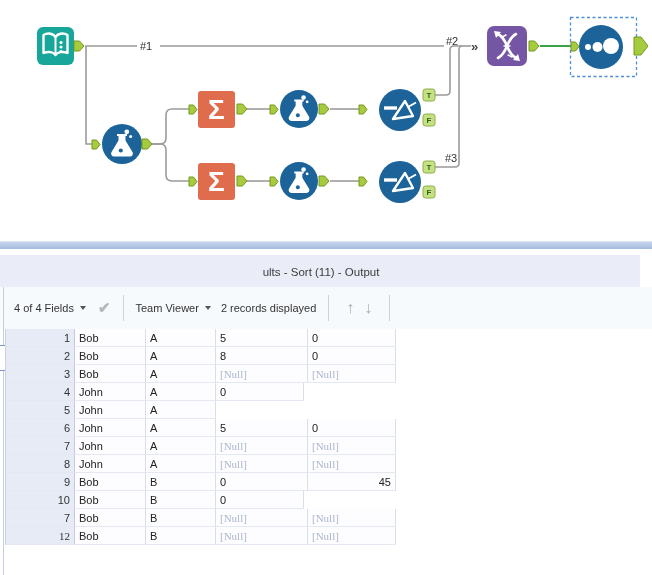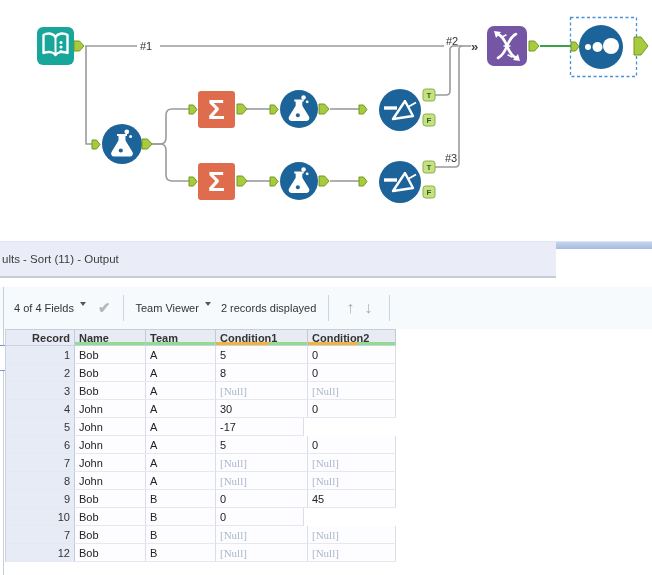--- a/index.html
+++ b/index.html
@@ -3,26 +3,26 @@
 <meta charset="utf-8">
 <style>
   html,body{margin:0;padding:0;background:#fff;}
   .screen{position:relative;width:652px;height:575px;background:#fff;overflow:hidden;
           font-family:"Liberation Sans",sans-serif;color:#333;}
   svg text{font-family:"Liberation Sans",sans-serif;}
 
   
   .splitter{position:absolute;left:0;top:241px;width:652px;height:8px;
             background:linear-gradient(#c6d4ec,#a4bcdf);border-top:1px solid #dde6f4;box-sizing:border-box;}
-  .panel-title{position:absolute;left:0;top:242px;width:556px;height:36px;background:#eaedf8;
+  .panel-title{position:absolute;left:0;top:255px;width:640px;height:36px;background:#eaedf8;
                border-bottom:2px solid #c6cdd9;box-sizing:border-box;display:flex;align-items:center;
-               font-size:11.5px;color:#3c3c3c;padding-left:2px;}
+               font-size:11.5px;color:#3c3c3c;padding-left:2px;justify-content:center;}
   .toolbar{position:absolute;left:0;top:287px;width:652px;height:42px;background:#f7fafd;
            display:flex;align-items:center;font-size:11px;color:#333;padding-left:14px;box-sizing:border-box;}
-  .tb-item{display:flex;align-items:flex-start;cursor:default;}
+  .tb-item{display:flex;align-items:center;cursor:default;}
   .caret{width:0;height:0;border-left:3.5px solid transparent;border-right:3.5px solid transparent;
          border-top:4px solid #555;margin-left:6px;}
   .tb-check{color:#b5b7ba;font-size:15px;margin-left:12px;font-weight:bold;}
   .tb-sep{width:1px;height:26px;background:#ccd4e0;margin:0 12px;}
   .tb-arrow{color:#a9adb3;font-size:16px;margin:0 5px;line-height:1;}
   .left-border{position:absolute;left:3px;top:287px;width:1px;height:288px;background:#c5cfdc;}
   .left-tab{position:absolute;left:0;top:345px;width:6px;height:26px;background:#fff;
             border:1px solid #7b99cc;border-left:none;box-sizing:border-box;}
 
   
@@ -220,27 +220,20 @@
     <span class="tb-sep"></span>
     <span class="tb-arrow">↑</span>
     <span class="tb-arrow">↓</span>
     <span class="tb-sep"></span>
   </div>
 
   <div class="left-border"></div>
   <div class="left-tab"></div>
 
   <div class="tbl" id="results-table">
-      <div class="trow thead">
-        <div class="tcell rec" style="width: 70px;">Record</div>
-        <div class="tcell" style="width: 71px;">Name<div class="bar green"></div></div>
-        <div class="tcell" style="width: 70px;">Team<div class="bar green"></div></div>
-        <div class="tcell" style="width: 92px;">Condition1<div class="bar orange-green"></div></div>
-        <div class="tcell" style="width: 88px;">Condition2<div class="bar orange-green"></div></div>
-      </div>
       <div class="trow">
         <div class="tcell rec" style="width: 70px;">1</div>
         <div class="tcell" style="width: 71px;">Bob</div>
         <div class="tcell" style="width: 70px;">A</div>
         <div class="tcell" style="width: 92px;">5</div>
         <div class="tcell" style="width: 88px;">0</div>
       </div>
       <div class="trow">
         <div class="tcell rec" style="width: 70px;">2</div>
         <div class="tcell" style="width: 71px;">Bob</div>
@@ -252,28 +245,26 @@
         <div class="tcell rec" style="width: 70px;">3</div>
         <div class="tcell" style="width: 71px;">Bob</div>
         <div class="tcell" style="width: 70px;">A</div>
         <div class="tcell nullv" style="width: 92px;">[Null]</div>
         <div class="tcell nullv" style="width: 88px;">[Null]</div>
       </div>
       <div class="trow">
         <div class="tcell rec" style="width: 70px;">4</div>
         <div class="tcell" style="width: 71px;">John</div>
         <div class="tcell" style="width: 70px;">A</div>
-        <div class="tcell" style="width: 92px;">30</div>
         <div class="tcell" style="width: 88px;">0</div>
       </div>
       <div class="trow">
         <div class="tcell rec" style="width: 70px;">5</div>
         <div class="tcell" style="width: 71px;">John</div>
         <div class="tcell" style="width: 70px;">A</div>
-        <div class="tcell" style="width: 88px;">-17</div>
       </div>
       <div class="trow">
         <div class="tcell rec" style="width: 70px;">6</div>
         <div class="tcell" style="width: 71px;">John</div>
         <div class="tcell" style="width: 70px;">A</div>
         <div class="tcell" style="width: 92px;">5</div>
         <div class="tcell" style="width: 88px;">0</div>
       </div>
       <div class="trow">
         <div class="tcell rec" style="width: 70px;">7</div>
@@ -287,36 +278,36 @@
         <div class="tcell" style="width: 71px;">John</div>
         <div class="tcell" style="width: 70px;">A</div>
         <div class="tcell nullv" style="width: 92px;">[Null]</div>
         <div class="tcell nullv" style="width: 88px;">[Null]</div>
       </div>
       <div class="trow">
         <div class="tcell rec" style="width: 70px;">9</div>
         <div class="tcell" style="width: 71px;">Bob</div>
         <div class="tcell" style="width: 70px;">B</div>
         <div class="tcell" style="width: 92px;">0</div>
-        <div class="tcell" style="width: 88px;">45</div>
+        <div class="tcell" style="width: 88px; text-align: right;">45</div>
       </div>
       <div class="trow">
         <div class="tcell rec" style="width: 70px;">10</div>
         <div class="tcell" style="width: 71px;">Bob</div>
         <div class="tcell" style="width: 70px;">B</div>
         <div class="tcell" style="width: 88px;">0</div>
       </div>
       <div class="trow">
         <div class="tcell rec" style="width: 70px;">7</div>
         <div class="tcell" style="width: 71px;">Bob</div>
         <div class="tcell" style="width: 70px;">B</div>
         <div class="tcell nullv" style="width: 92px;">[Null]</div>
         <div class="tcell nullv" style="width: 88px;">[Null]</div>
       </div>
       <div class="trow">
-        <div class="tcell rec" style="width: 70px;">12</div>
+        <div class="tcell rec" style="width: 70px; font-family: Liberation Serif, serif;">12</div>
         <div class="tcell" style="width: 71px;">Bob</div>
         <div class="tcell" style="width: 70px;">B</div>
         <div class="tcell nullv" style="width: 92px;">[Null]</div>
         <div class="tcell nullv" style="width: 88px;">[Null]</div>
       </div>
     </div>
 </div>
 
 </body></html>

